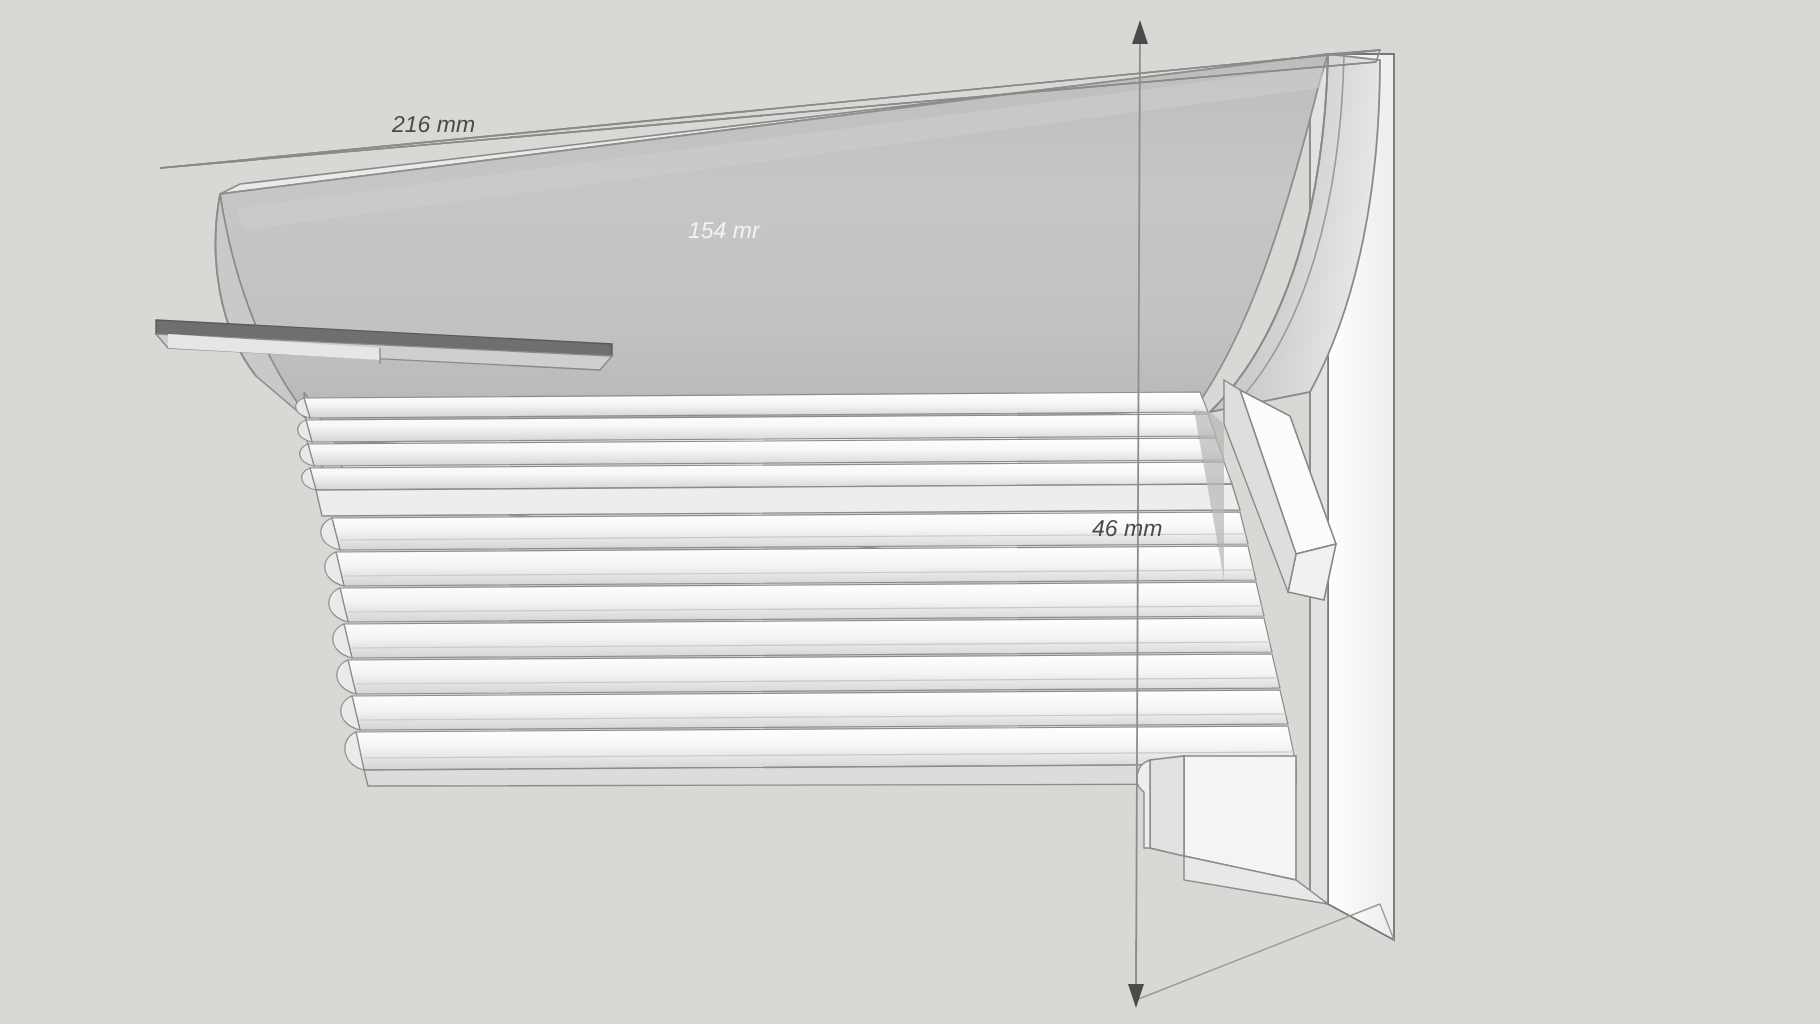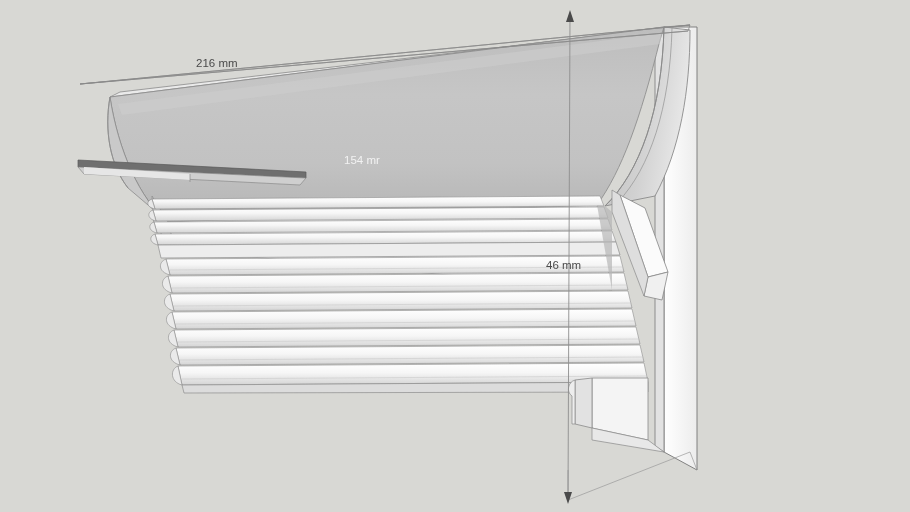--- a/index.html
+++ b/index.html
@@ -9,23 +9,24 @@
     font-family:"Liberation Sans", sans-serif;
     position:relative;
   }
   #viewport{position:absolute;inset:0;width:910px;height:512px;}
   #scene{position:absolute;left:0;top:0;width:910px;height:512px;}
   .dimlabel{
     position:absolute;
     font-family:"Liberation Sans", sans-serif;
     white-space:nowrap;
     pointer-events:none;
+    font-style:italic;
   }
   #dim-216{left:196px;top:57px;font-size:11.5px;color:#4a4a4a;}
-  #dim-154{left:344px;top:110px;font-size:11.5px;color:#f2f2f2;margin-top:44px;}
+  #dim-154{left:344px;top:110px;font-size:11.5px;color:#f2f2f2;}
   #dim-66 {left:546px;top:259px;font-size:11.5px;color:#4a4a4a;}
 </style>
 </head>
 <body>
 
 <div id="viewport">
 
   <svg id="scene" viewBox="0 0 910 512" width="910" height="512" xmlns="http://www.w3.org/2000/svg" shape-rendering="geometricPrecision">
 
     <defs>

